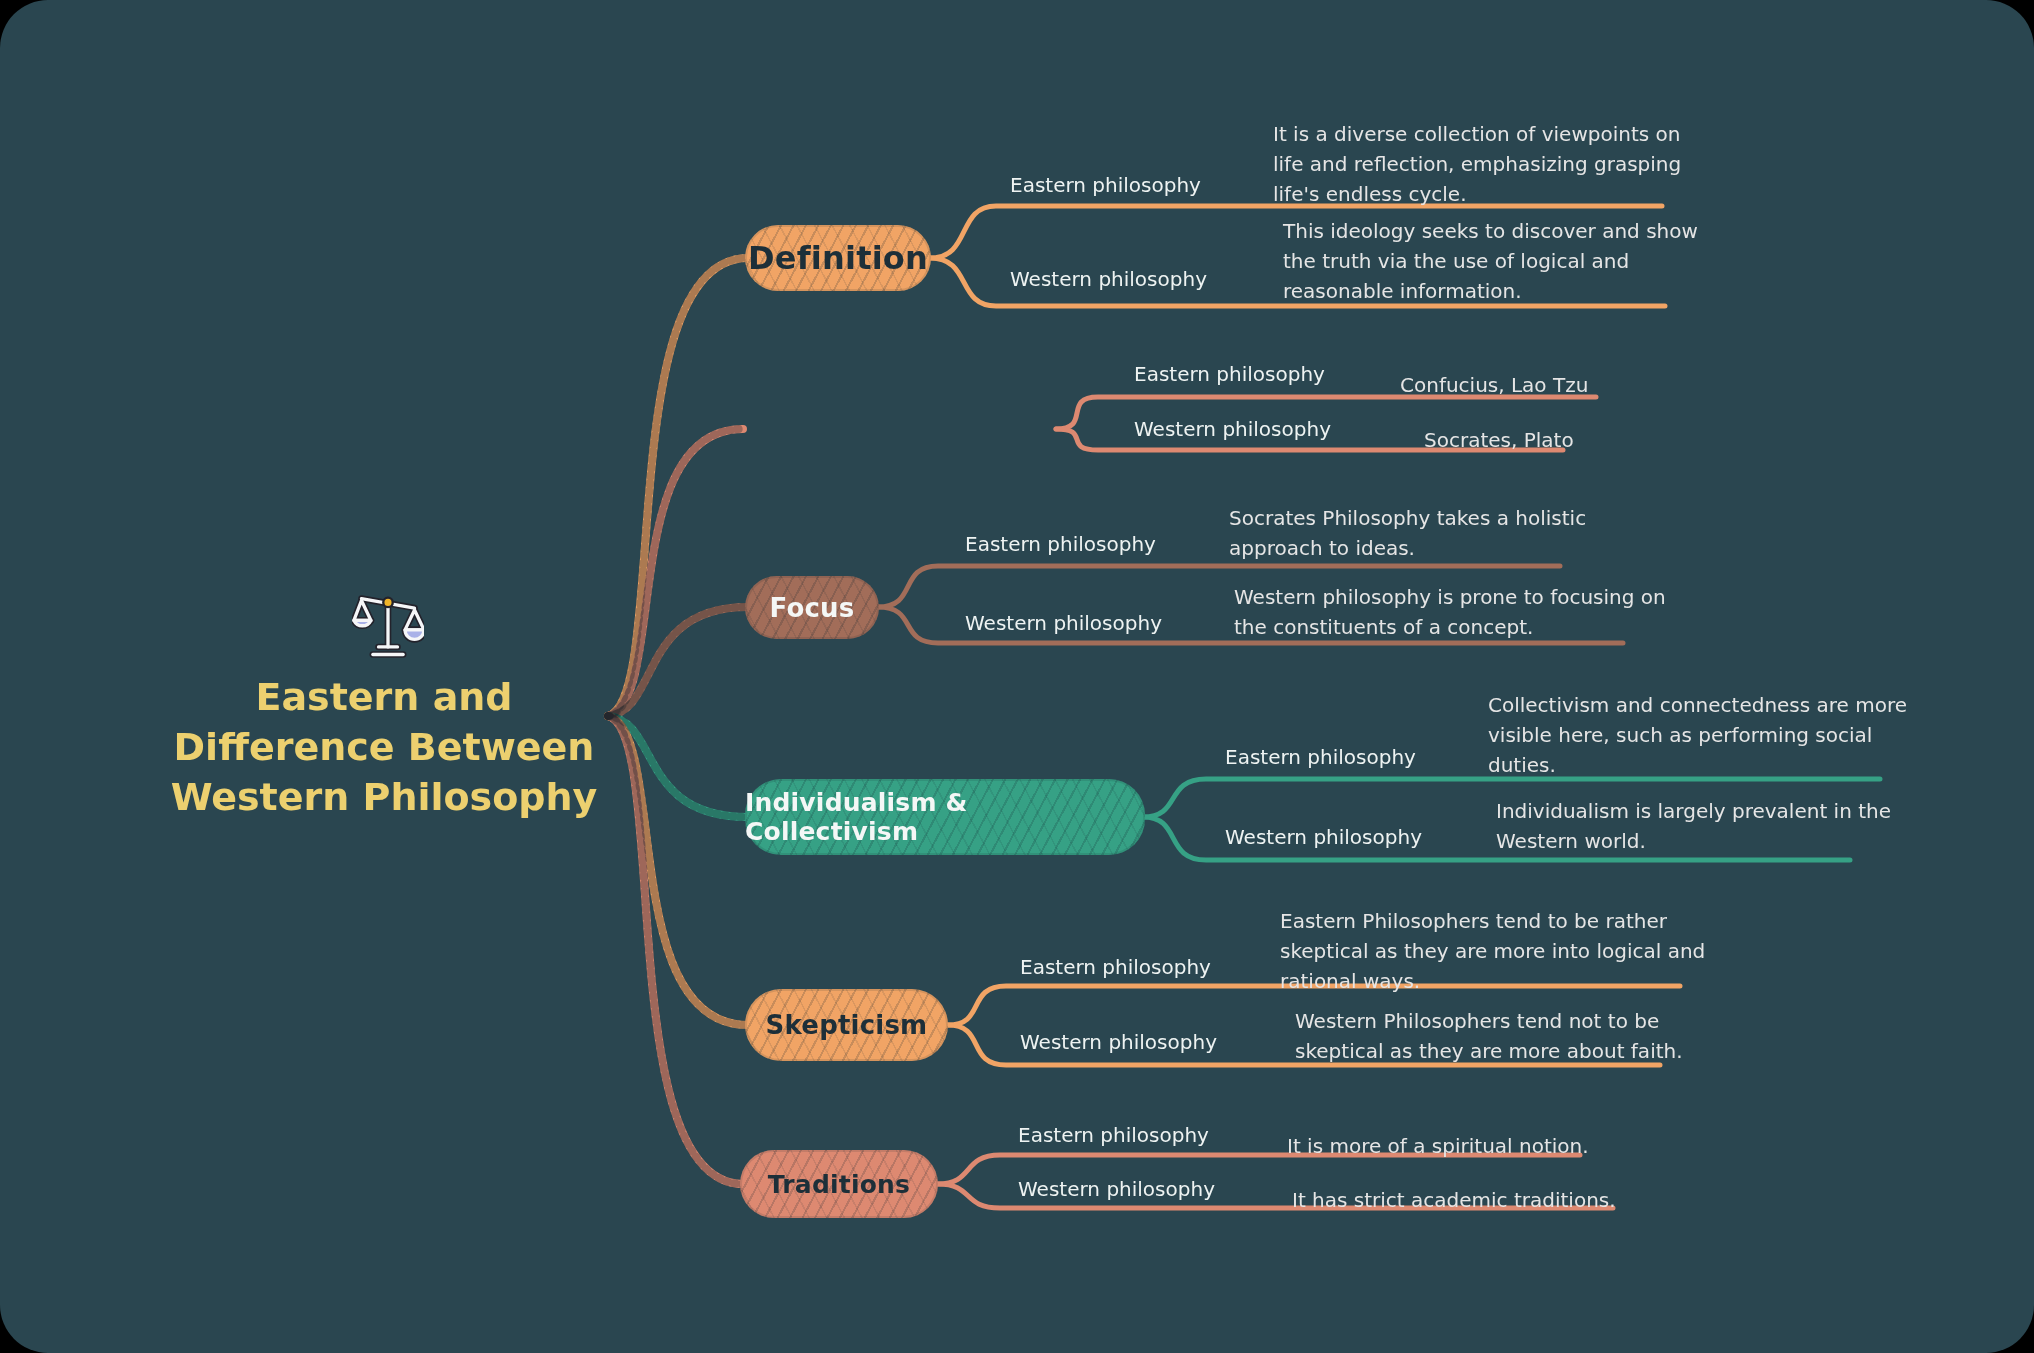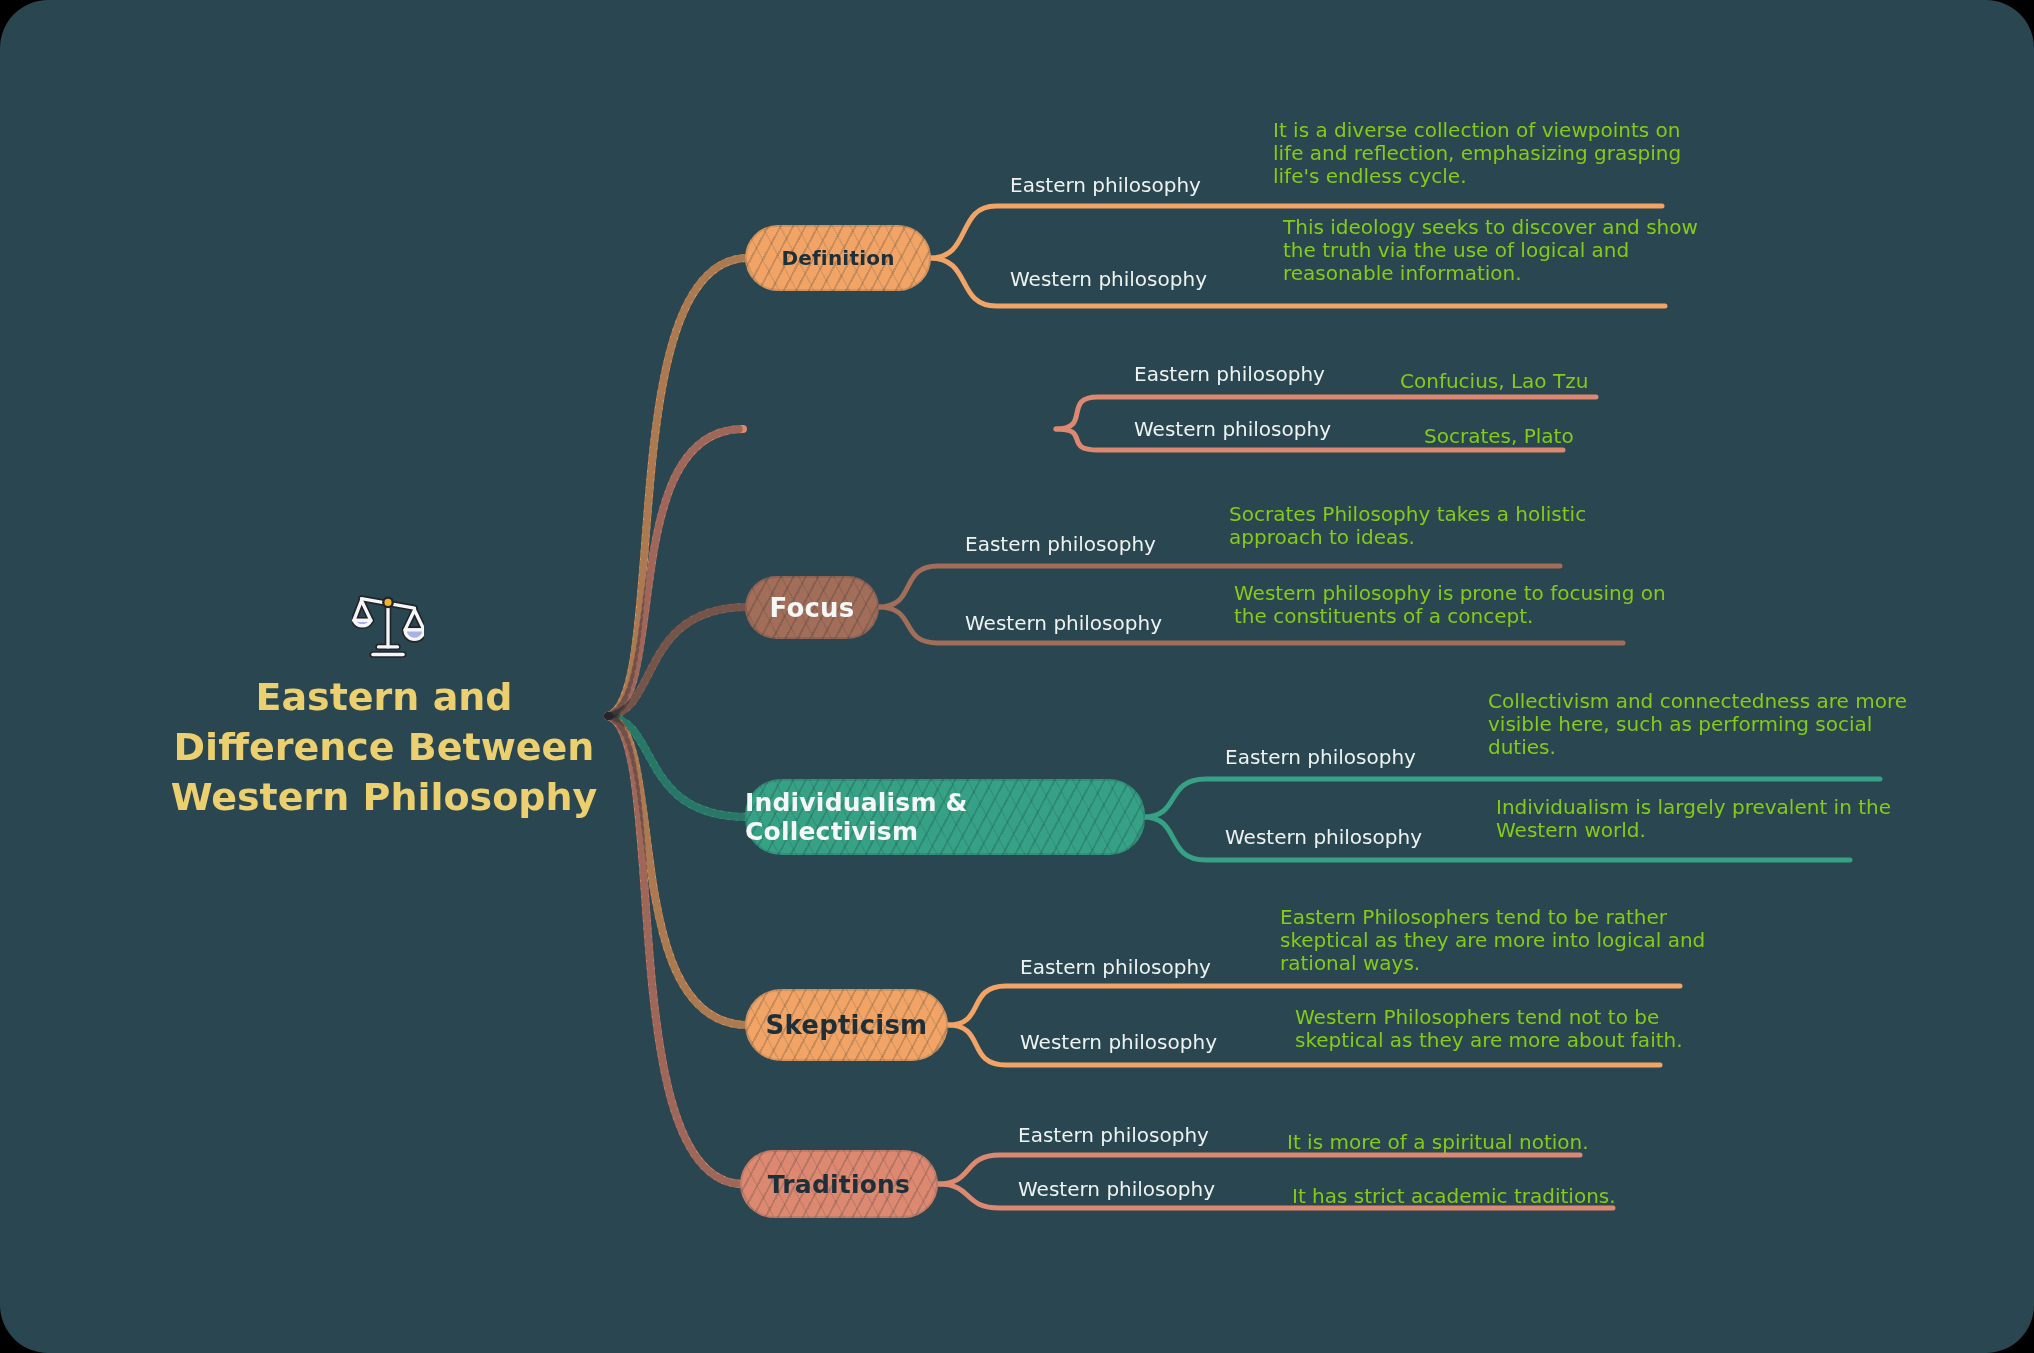--- a/index.html
+++ b/index.html
@@ -24,23 +24,23 @@
     box-shadow:0 0 0 2px rgba(16,34,44,.12) inset;
   }
   .sublabel{
     position:absolute;
     color:#eef3f2;
     font-size:20px;
     white-space:nowrap;
   }
   .desc{
     position:absolute;
-    color:#84cc16;
+    color:#e5e5e5;
     font-size:20px;
-    line-height:23px;
+    line-height:30px;
   }
   .nowrap{white-space:nowrap;margin-top:8px;}
   .title-block{
     position:absolute;
     left:148px;top:672px;
     width:472px;
     text-align:center;
     font-weight:700;
     font-size:38px;
     line-height:50px;
@@ -118,21 +118,21 @@
     </g>
     <circle cx="38" cy="17" r="5" fill="#f0b429" stroke="#23232c" stroke-width="2.5"></circle>
   </svg>
 
   <div class="title-block" style="color: rgb(236, 208, 111);">
     <div>Eastern and</div>
     <div>Difference Between</div>
     <div>Western Philosophy</div>
   </div>
 
-  <div class="node" style="left: 745px; top: 225px; width: 186px; height: 66px; font-size: 20px; background-color: rgb(241, 164, 101); color: rgb(29, 47, 57);">
+  <div class="node" style="left: 745px; top: 225px; width: 186px; height: 66px; font-size: 32px; background-color: rgb(241, 164, 101); color: rgb(29, 47, 57);">
     <span>Definition</span>
   </div>
   <div class="sublabel" style="left:1010px;top:173px">Eastern philosophy</div>
   <div class="desc" style="left:1273px;top:119px;width:440px">It is a diverse collection of viewpoints on life and reflection, emphasizing grasping life's endless cycle.</div>
   <div class="sublabel" style="left:1010px;top:267px">Western philosophy</div>
   <div class="desc" style="left:1283px;top:216px;width:430px">This ideology seeks to discover and show the truth via the use of logical and reasonable information.</div>
 
   <div class="sublabel" style="left:1134px;top:362px">Eastern philosophy</div>
   <div class="desc nowrap" style="left:1400px;top:362px">Confucius, Lao Tzu</div>
   <div class="sublabel" style="left:1134px;top:417px">Western philosophy</div>

